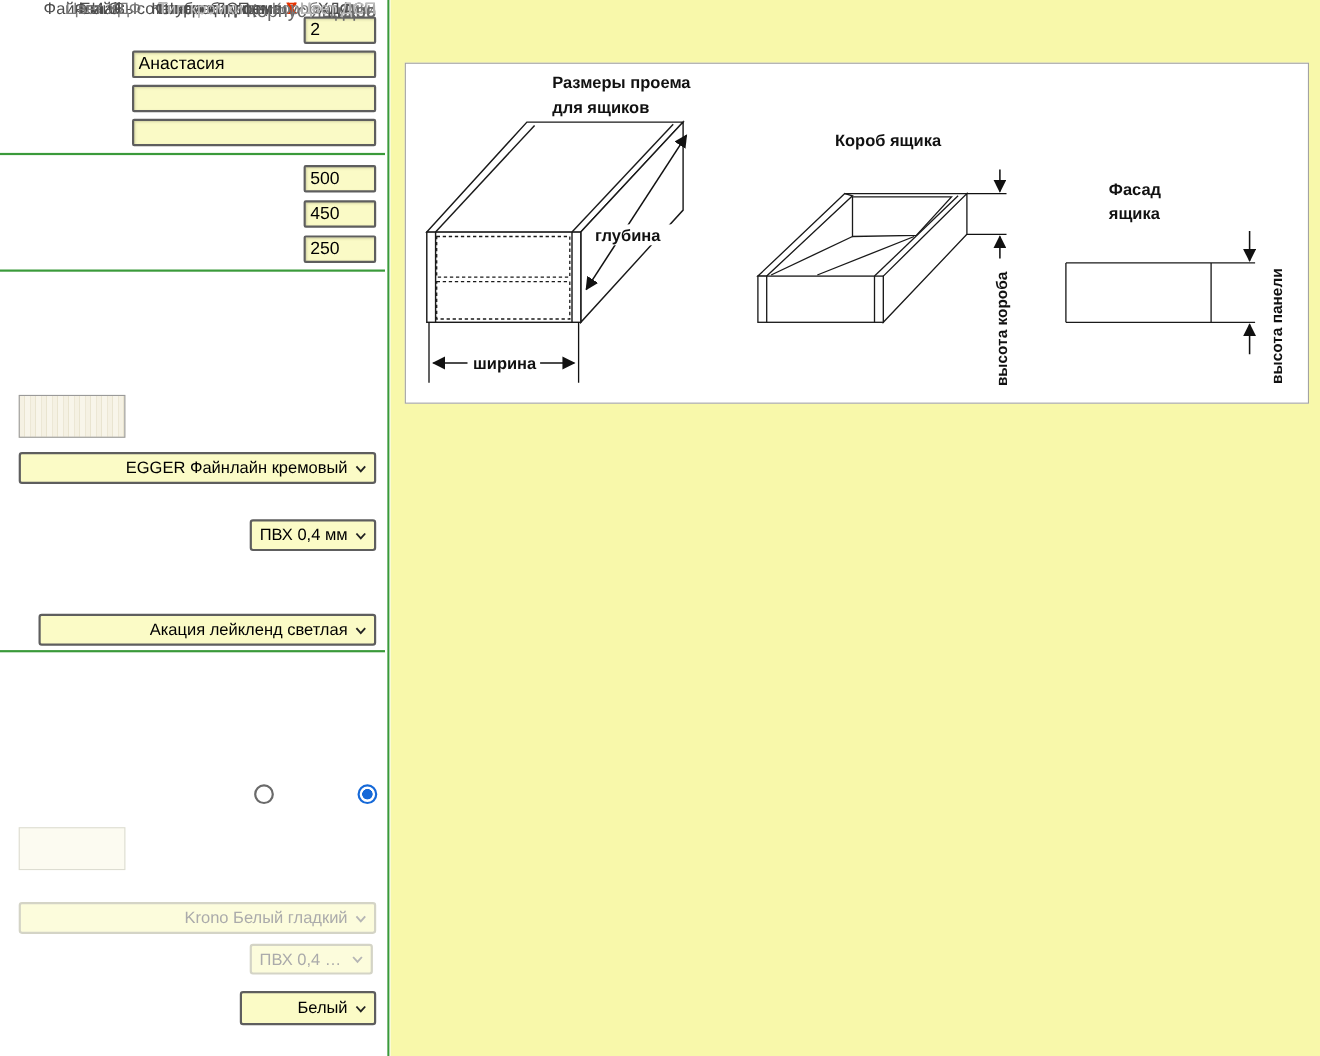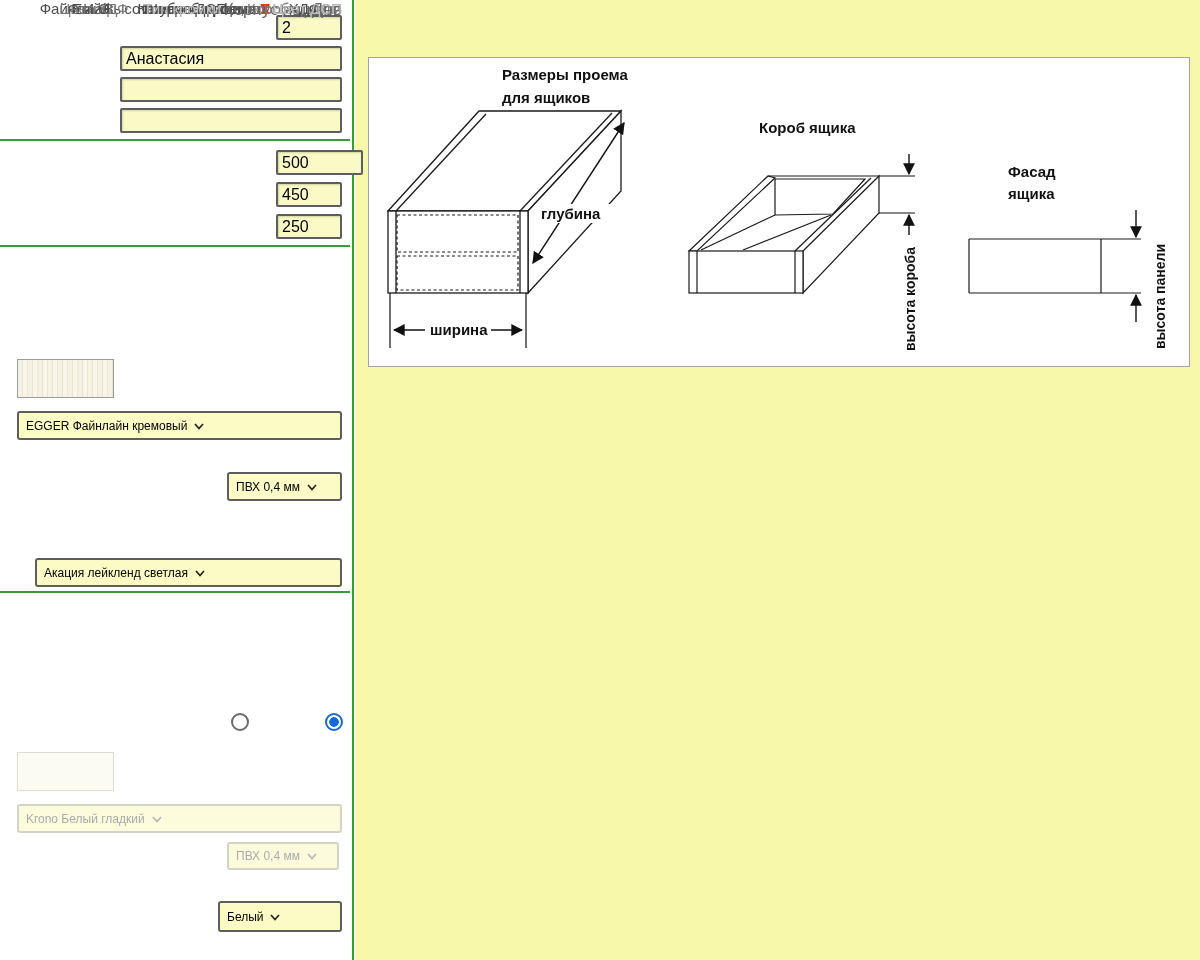--- a/index.html
+++ b/index.html
@@ -12,25 +12,25 @@
   .lbl{position:absolute;font-size:15px;color:#4d4d4d;text-align:right;white-space:nowrap;}
   .lbl-soft{color:#7a7a7a;}
   .lbl-softer{color:#8a8a8a;}
   .lbl-dis{color:#bdbdbd;}
   .heading{position:absolute;font-size:17px;color:#666;text-align:right;white-space:nowrap;}
   .axis{font-weight:bold;color:#E53200;}
   .inp{position:absolute;box-sizing:border-box;height:25px;border:2px solid #5E5E5E;border-radius:2px;
        background:#FAFAC6;box-shadow:inset 1px 1px 2px rgba(90,90,60,.25);
        font-family:"Liberation Sans",sans-serif;font-size:16px;color:#000;padding:0 4px;outline:none;}
   .sel{position:absolute;box-sizing:border-box;height:29px;border:2px solid #5E5E5E;border-radius:3px;
-       background:#FBFBC6;display:flex;align-items:center;justify-content:flex-start;
-       padding:0 6px 0 7px;font-size:12px;color:#000;cursor:pointer;white-space:nowrap;overflow:hidden;}
+       background:#FBFBC6;display:flex;align-items:center;justify-content:flex-end;
+       padding:0 6px 0 7px;font-size:15px;color:#000;cursor:pointer;white-space:nowrap;overflow:hidden;}
   .sel .tx{overflow:hidden;text-overflow:ellipsis;}
   .sel .chev{display:flex;align-items:center;margin-left:6px;flex:0 0 auto;}
-  .sel-dis{border-color:#D4D4C6;background:#FCFCDC;color:#ababab;cursor:default;}
+  .sel-dis{border-color:#D4D4C6;background:#FCFCDC;color:#ababab;cursor:default;margin-top:16px;}
   .swatch{position:absolute;width:95px;height:37px;border:1px solid #9a9a9a;
           background:#f4f0e1;
           background-image:repeating-linear-gradient(90deg,#f5f1e3 0 4px,#e9e4d0 4px 5px,#f8f5ea 5px 9px,#ece7d5 9px 10px);}
   .swatch-dis{position:absolute;width:95px;height:37px;border:1px solid #ddddd2;background:#fcfbf1;}
   .radio{position:absolute;width:18px;height:18px;border-radius:50%;box-sizing:border-box;cursor:pointer;}
   .radio-off{border:2px solid #6a6a6a;background:#fff;}
   .radio-on{border:2px solid #1669D8;background:radial-gradient(circle,#1669D8 0 4.5px,#fff 5px);}
   .diagram-panel{position:absolute;left:368px;top:57px;width:820px;height:308px;background:#fff;border:1px solid #A3A3A3;box-sizing:content-box;text-align:right;}
   .dtitle{font-family:"Liberation Sans",sans-serif;font-weight:bold;font-size:15px;fill:#111;}
   .dlab{font-family:"Liberation Sans",sans-serif;font-weight:bold;font-size:15px;fill:#111;}
@@ -53,21 +53,21 @@
 
     <div class="lbl" style="left:0;top:82;width:114px;">Файнлайн:</div>
     <input class="inp" style="left: 120px; top: 77px; width: 222px;" value="">
 
     <div class="lbl" style="left:0;top:113;width:114px;">Email:</div>
     <input class="inp" style="left: 120px; top: 108px; width: 222px;" value="">
 
     <div class="hr-green" style="top:139px;"></div>
 
     <div class="lbl" style="left:0;top:155;width:270px;"><span>Ширина проема</span> <span class="axis">X</span></div>
-    <input class="inp" style="left: 276px; top: 150px; width: 87px;" value="500">
+    <input class="inp" style="left: 276px; top: 150px; width: 66px;" value="500">
 
     <div class="lbl" style="left:0;top:187;width:270px;"><span>Глубина проема</span> <span class="axis">Z</span></div>
     <input class="inp" style="left: 276px; top: 182px; width: 66px;" value="450">
 
     <div class="lbl" style="left:0;top:219;width:270px;"><span>Высота короба ящика</span> <span class="axis">Y</span></div>
     <input class="inp" style="left: 276px; top: 214px; width: 66px;" value="250">
 
     <div class="hr-green" style="top:245px;"></div>
 
     <div class="heading" style="left:0;top:299;width:342px;">Корпус ящиков</div>

